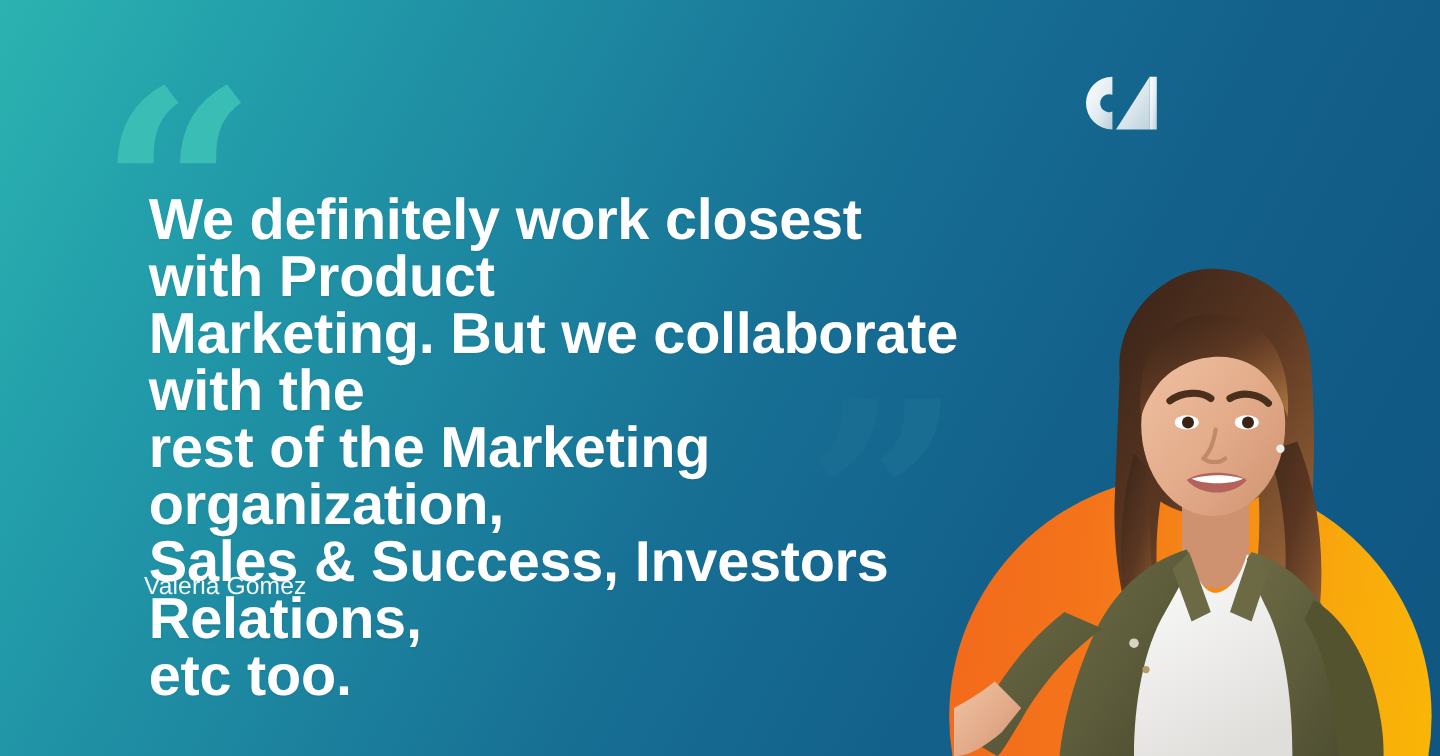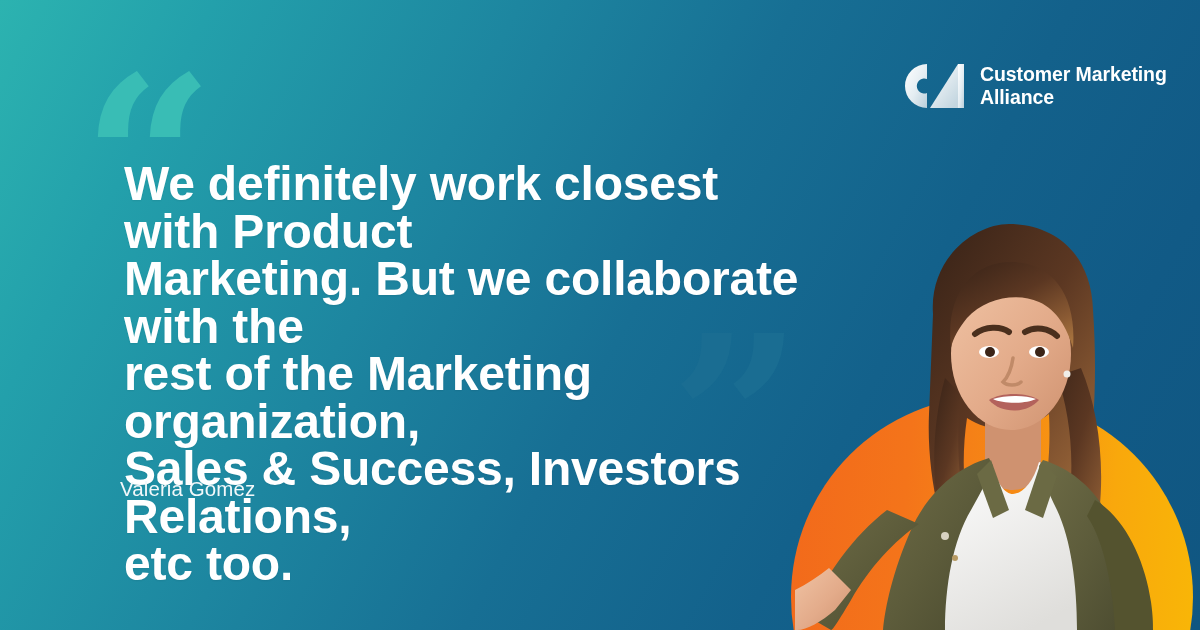--- a/index.html
+++ b/index.html
@@ -120,22 +120,20 @@
         </defs>
 
         <path d="M24 2 A22 22 0 1 0 24 46 L24 31 A7.5 7.5 0 1 1 24 17 Z" fill="url(#gMark)"></path>
 
         <path d="M26.5 18.2 L40 2.4 L40 33.3 Z" fill="url(#gMark2)" opacity="0"></path>
 
         <path d="M27 46 L55 2 L55 46 Z" fill="url(#gMark2)"></path>
         <path d="M55 2 L61 2 L61 46 L55 46 Z" fill="url(#gMark)"></path>
       </svg>
     </span>
-    <span id="logo-words">Customer Marketing
-Alliance</span>
   </div>
 
   <div id="orange-circle"></div>
 
   <div id="portrait">
     <svg width="398" height="412" viewBox="0 0 398 412" xmlns="http://www.w3.org/2000/svg" aria-hidden="true">
       <defs>
         <linearGradient id="skin" x1="0" y1="0" x2="1" y2="1">
           <stop offset="0%" stop-color="#f0c3a4"></stop>
           <stop offset="55%" stop-color="#e3ab8a"></stop>

